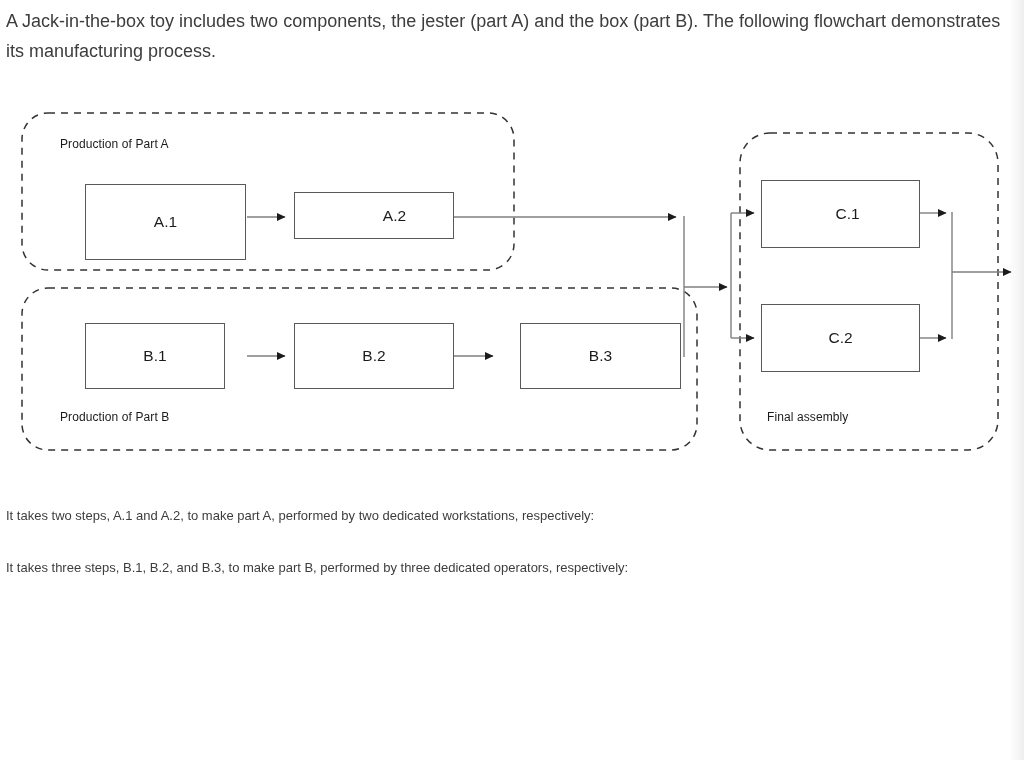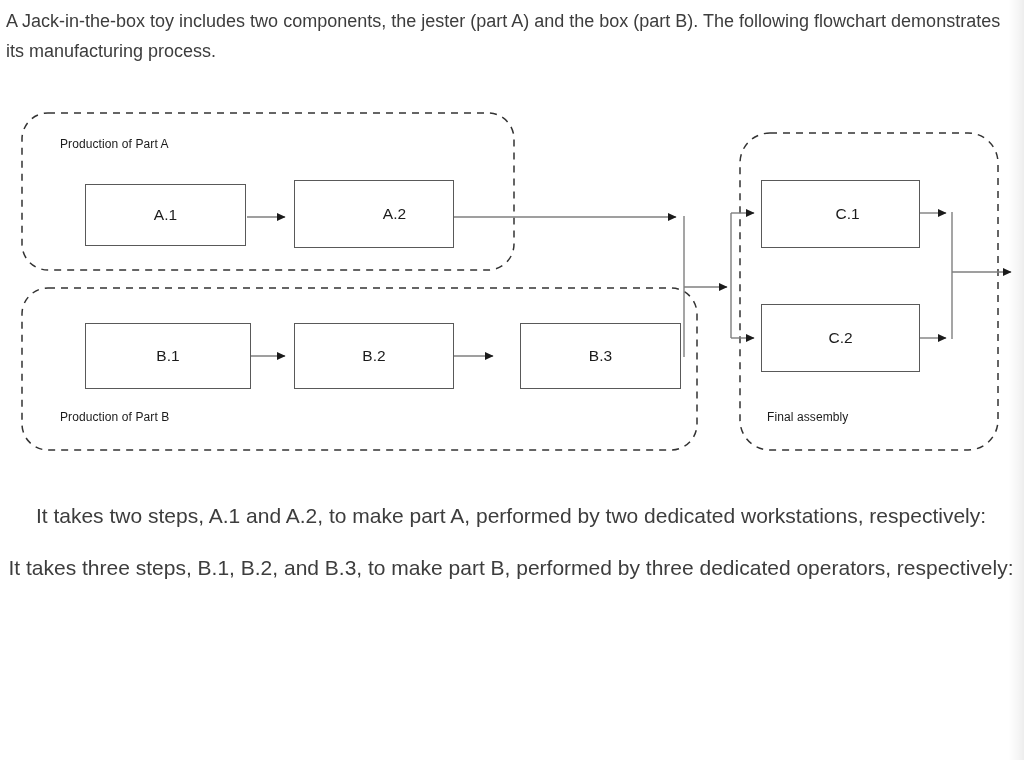--- a/index.html
+++ b/index.html
@@ -70,24 +70,23 @@
     font-size: 15.5px;
     color: #1b1b1b;
   }
 
   
   .body-copy {
     position: absolute;
     left: 6px;
     top: 500px;
     width: 1010px;
-    font-size: 21px;
+    font-size: 13px;
     line-height: 32px;
     color: #3d3d3d;
-    text-align: center;
   }
   .body-copy p {
     margin: 0 0 20px 0;
   }
   .body-copy ul {
     margin: 0 0 22px 0;
     padding-left: 58px;
     list-style: disc;
   }
   .body-copy li {
@@ -138,28 +137,28 @@
     <line x1="920" y1="238" x2="946" y2="238" stroke="#7f7f7f" stroke-width="1.4" marker-end="url(#ah)"></line>
     <line x1="952" y1="112" x2="952" y2="239" stroke="#7f7f7f" stroke-width="1.4"></line>
 
     <line x1="952" y1="172" x2="1011" y2="172" stroke="#7f7f7f" stroke-width="1.4" marker-end="url(#ah)"></line>
   </svg>
 
   <div class="group-label" style="left:60px; top:37px;">Production of Part A</div>
   <div class="group-label" style="left:60px; top:310px;">Production of Part B</div>
   <div class="group-label" style="left:767px; top:310px;">Final assembly</div>
 
-  <div class="node" style="left:85px; top:84px; width:161px; height:62px;">
+  <div class="node" style="left:85px; top:84px; width:161px; height:76px;">
     <span>A.1</span>
   </div>
-  <div class="node" style="left:294px; top:80px; width:160px; height:68px;padding-left:41px;">
+  <div class="node" style="left:294px; top:92px; width:160px; height:47px;padding-left:41px;">
     <span>A.2</span>
   </div>
 
-  <div class="node" style="left:85px; top:223px; width:166px; height:66px;">
+  <div class="node" style="left:85px; top:223px; width:140px; height:66px;">
     <span>B.1</span>
   </div>
   <div class="node" style="left:294px; top:223px; width:160px; height:66px;">
     <span>B.2</span>
   </div>
   <div class="node" style="left:520px; top:223px; width:161px; height:66px;">
     <span>B.3</span>
   </div>
 
   <div class="node" style="left:761px; top:80px; width:159px; height:68px;padding-left:14px;">

